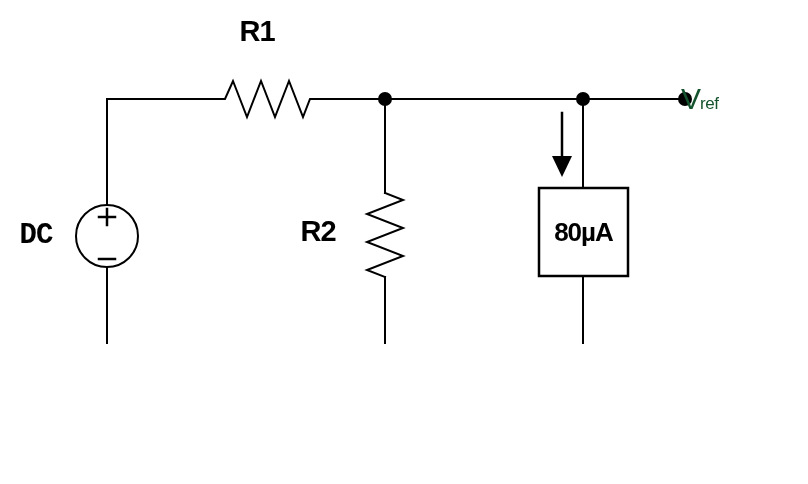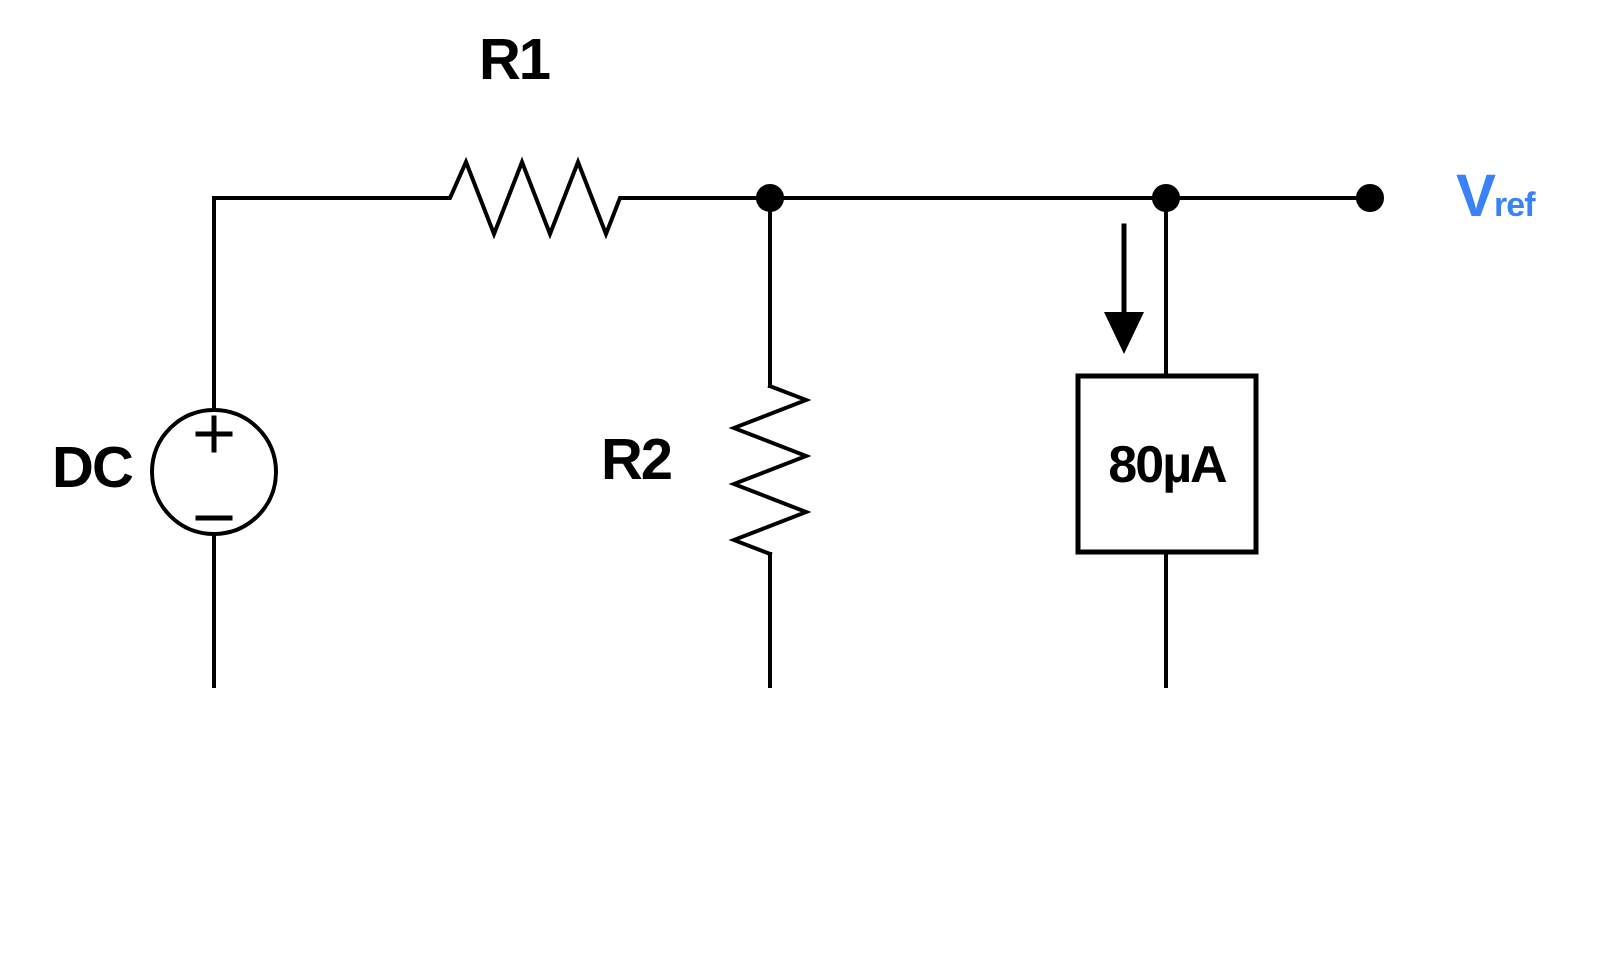--- a/index.html
+++ b/index.html
@@ -24,44 +24,44 @@
   .lbl {
     position: absolute;
     transform: translate(-50%, -50%);
     color: #000000;
     font-weight: 700;
     font-size: 29px;
     white-space: nowrap;
     letter-spacing: -1px;
   }
   .lbl-r1    { left: 257px; top: 31px;  }
-  .lbl-dc    { left: 46px;  top: 235px; }
+  .lbl-dc    { left: 36px;  top: 235px; font-family: Liberation Mono, monospace; }
   .lbl-r2    { left: 318px; top: 231px; }
   .loadbox-text {
     position: absolute;
     left: 539px;
     top: 188px;
     width: 89px;
     height: 88px;
     display: flex;
     flex-direction: row;
     align-items: center;
     justify-content: center;
     color: #000000;
     font-weight: 700;
     font-size: 26px;
     line-height: 35px;
     letter-spacing: -1px;
   }
   .vref-label {
     position: absolute;
-    left: 728px;
+    left: 681px;
     top: 84px;
-    color: #3b82f6;
-    font-weight: 700;
+    color: #14532d;
+    font-weight: 400;
     white-space: nowrap;
   }
   .vref-main { font-size: 30px; line-height: 1; letter-spacing: -1px; }
   .vref-sub  { font-size: 17px; letter-spacing: -0.5px; }
 </style>
 </head>
 <body>
 
 <div class="stage">
 

